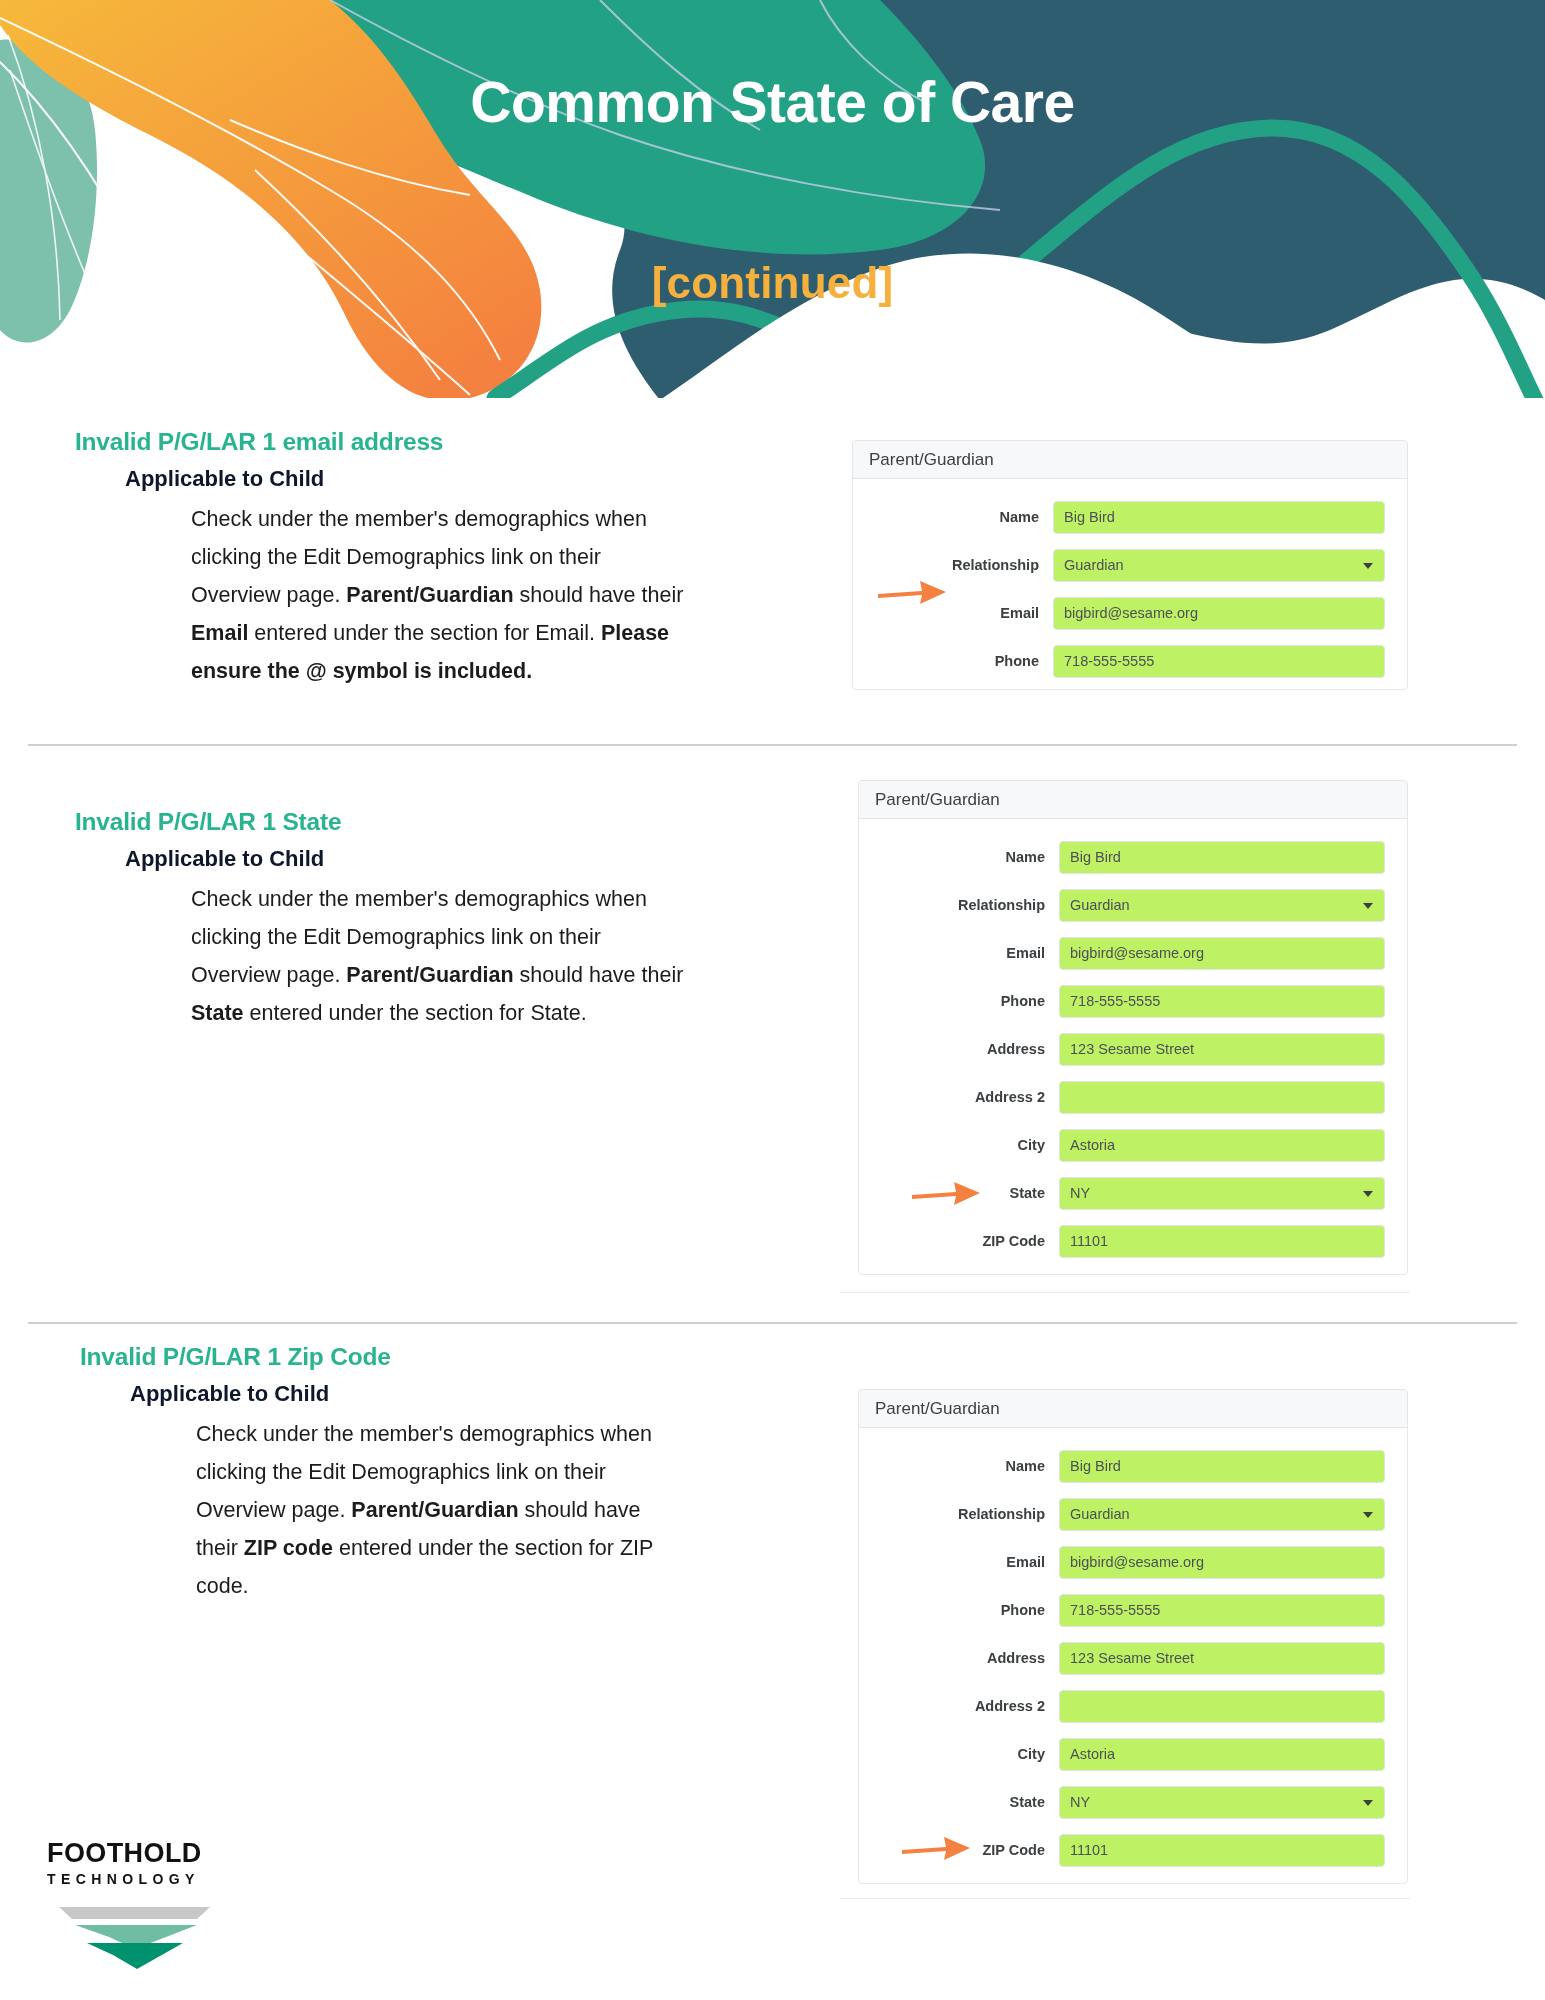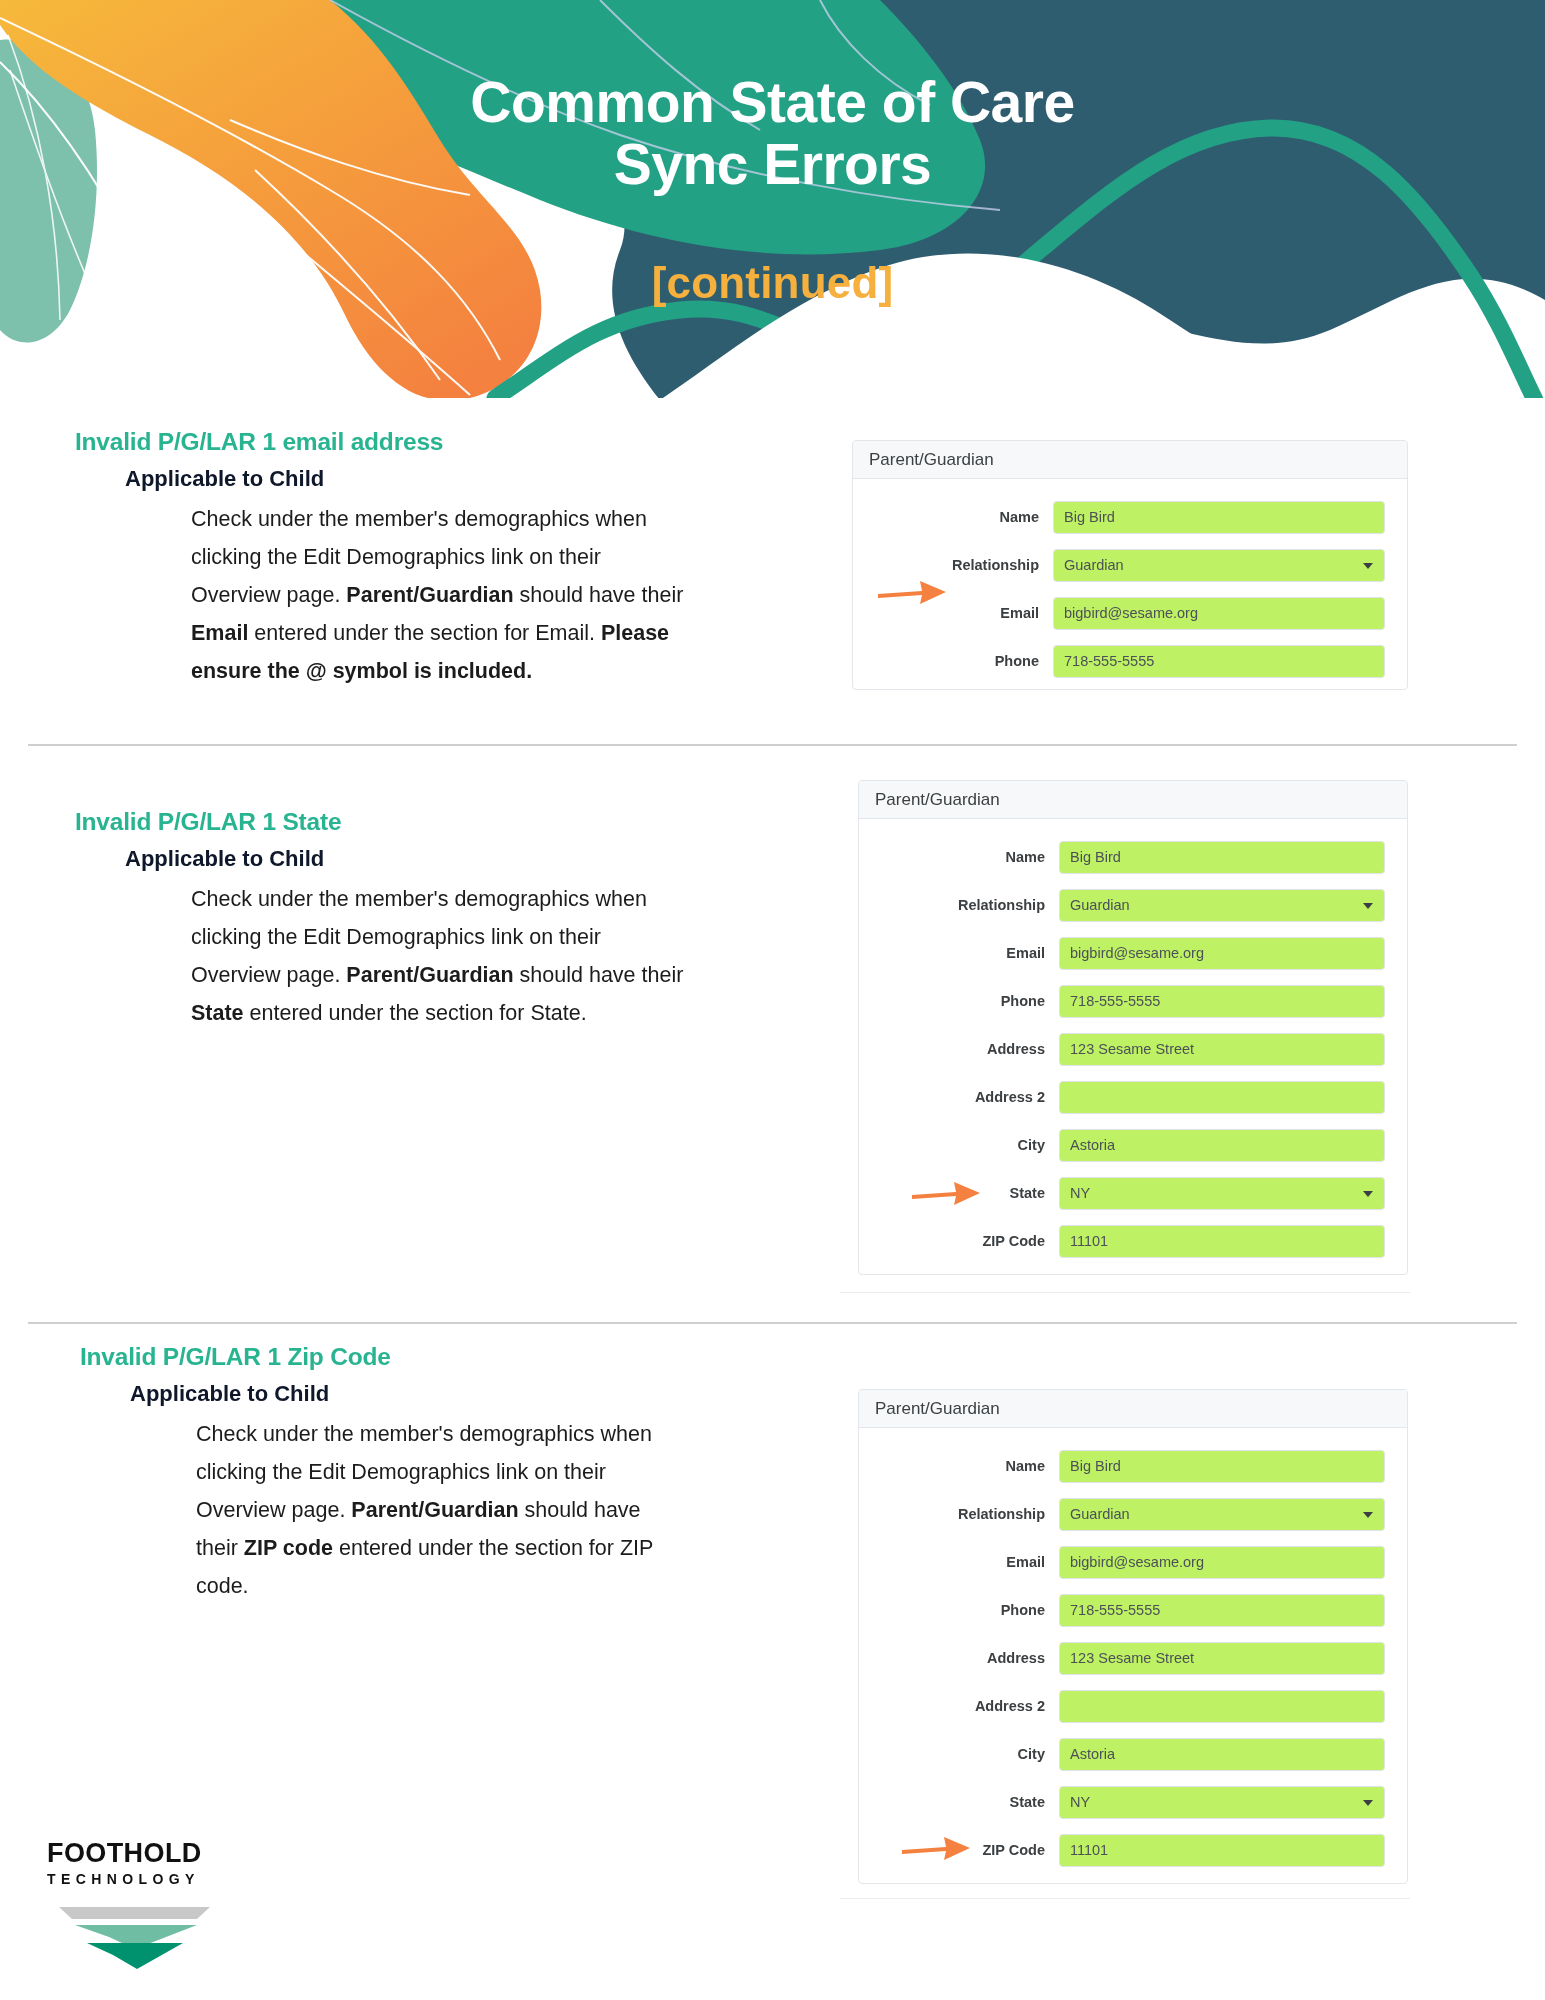--- a/index.html
+++ b/index.html
@@ -229,21 +229,20 @@
 
       <path d="M495,398 C560,355 600,318 680,310 C760,302 800,345 860,352 C930,360 980,300 1040,250 C1110,192 1180,130 1270,128 C1360,126 1420,200 1470,275 C1500,320 1520,370 1535,400" stroke="#22a185" stroke-width="17" fill="none" stroke-linecap="round"></path>
 
       <path d="M660,400 C720,360 790,300 880,268 C980,233 1090,265 1170,320 C1230,360 1280,388 1320,400 Z" fill="#ffffff"></path>
 
       <path d="M0,400 L1545,400 L1545,398 C1400,398 1300,398 1200,398 L0,398 Z" fill="#ffffff"></path>
     </svg>
     <div class="header-titles">
       <div class="title-main">
         <span>Common State of Care</span>
-        <span class="l2">Sync Errors</span>
       </div>
       <div class="title-sub">[continued]</div>
     </div>
   </div>
 
   <div class="section" style="top:0;height:0">
     <div class="sec-text" style="left:75px; top:428px; width:620px;">
       <div class="sec-heading">Invalid P/G/LAR 1 email address</div>
       <div class="sec-subheading">Applicable to Child</div>
       <div class="sec-body"><span>Check under the member's demographics when clicking the Edit Demographics link on their Overview page. </span><b>Parent/Guardian</b><span> should have their </span><b>Email</b><span> entered under the section for Email. </span><b>Please ensure the @ symbol is included.</b></div>

